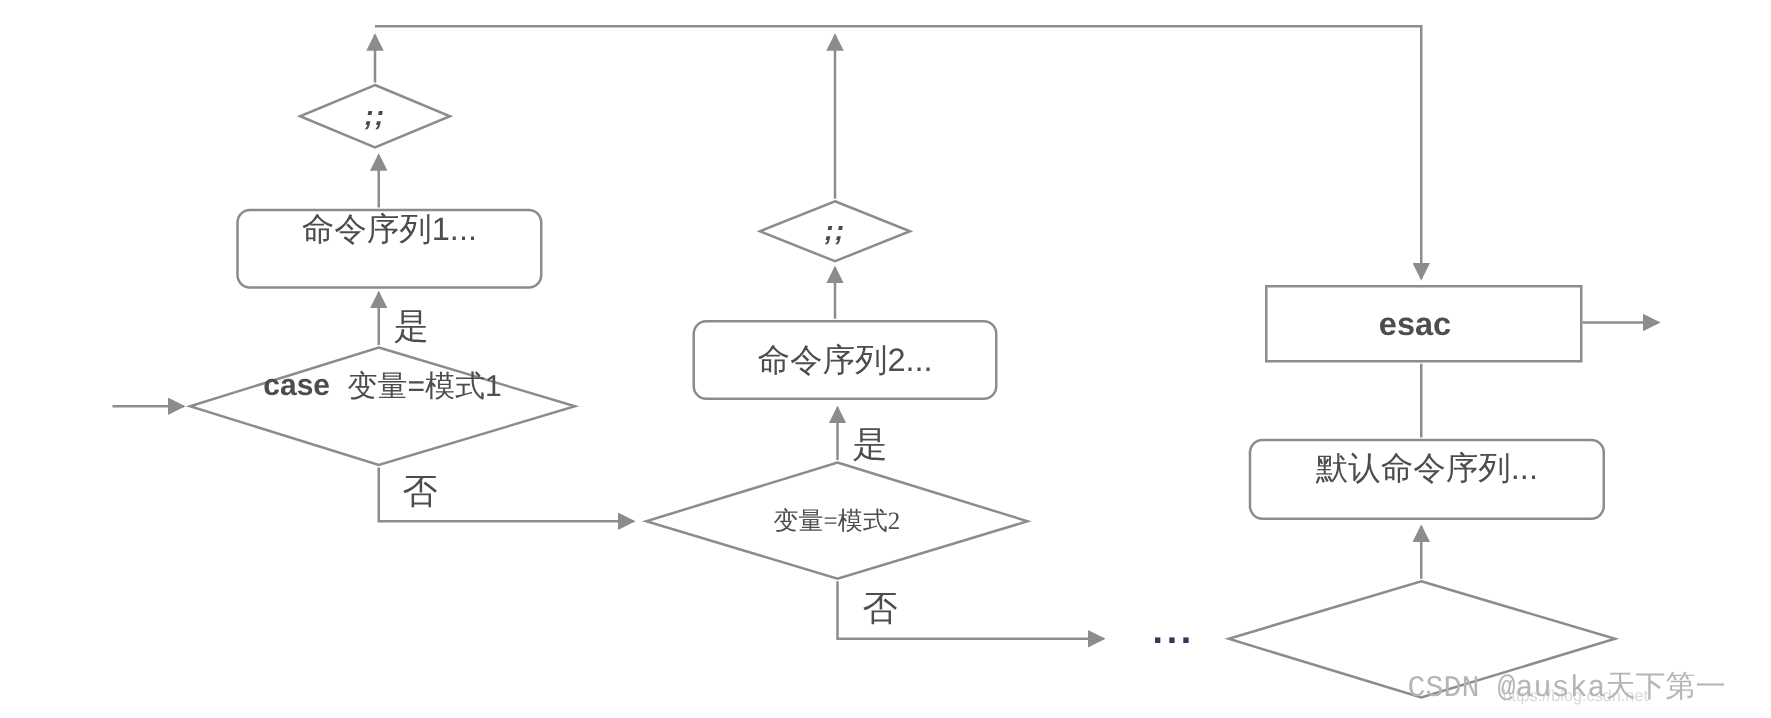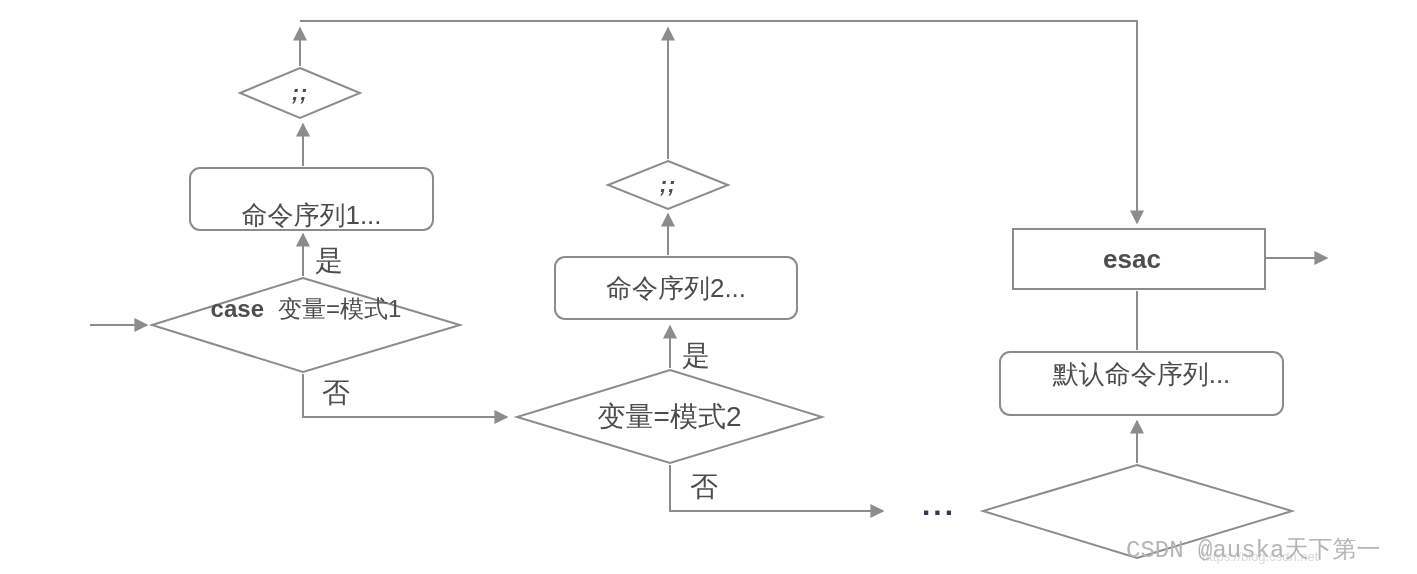--- a/index.html
+++ b/index.html
@@ -117,25 +117,25 @@
     <path class="edge" d="M1137,463 L1137,421" marker-end="url(#ah)"></path>
     <path class="edge" d="M1137,291 L1137,350"></path>
     <path class="edge" d="M1266,258 L1327,258" marker-end="url(#ah)"></path>
   </svg>
 
   <div class="node-label" style="left:152px; top:262px; width:308px; height:94px; font-size:24px;">
     <span class="kw">case</span>
     <span>变量=模式1</span>
   </div>
 
-  <div class="node-label" style="left:190px; top:184px; width:243px; height:62px;border-radius:20px;">命令序列1...</div>
+  <div class="node-label" style="left:190px; top:152px; width:243px; height:62px;border-radius:20px;">命令序列1...</div>
 
   <div class="node-label terminator-label" style="left:240px; top:68px; width:120px; height:50px;">;;</div>
 
-  <div class="node-label" style="left:517px; top:370px; width:305px; height:93px; font-size:28px;">变量=模式2</div>
+  <div class="node-label" style="left:517px; top:370px; width:305px; height:93px; font-size:20px;font-family:Liberation Serif, serif;">变量=模式2</div>
 
   <div class="node-label" style="left:555px; top:257px; width:242px; height:62px;">命令序列2...</div>
 
   <div class="node-label terminator-label" style="left:608px; top:161px; width:120px; height:48px;">;;</div>
 
 
   <div class="node-label" style="left:1000px; top:352px; width:283px; height:45px;">默认命令序列...</div>
 
   <div class="node-label" style="left:1013px; top:229px; width:252px; height:60px;border-radius:21px;">
     <span class="kw">esac</span>

